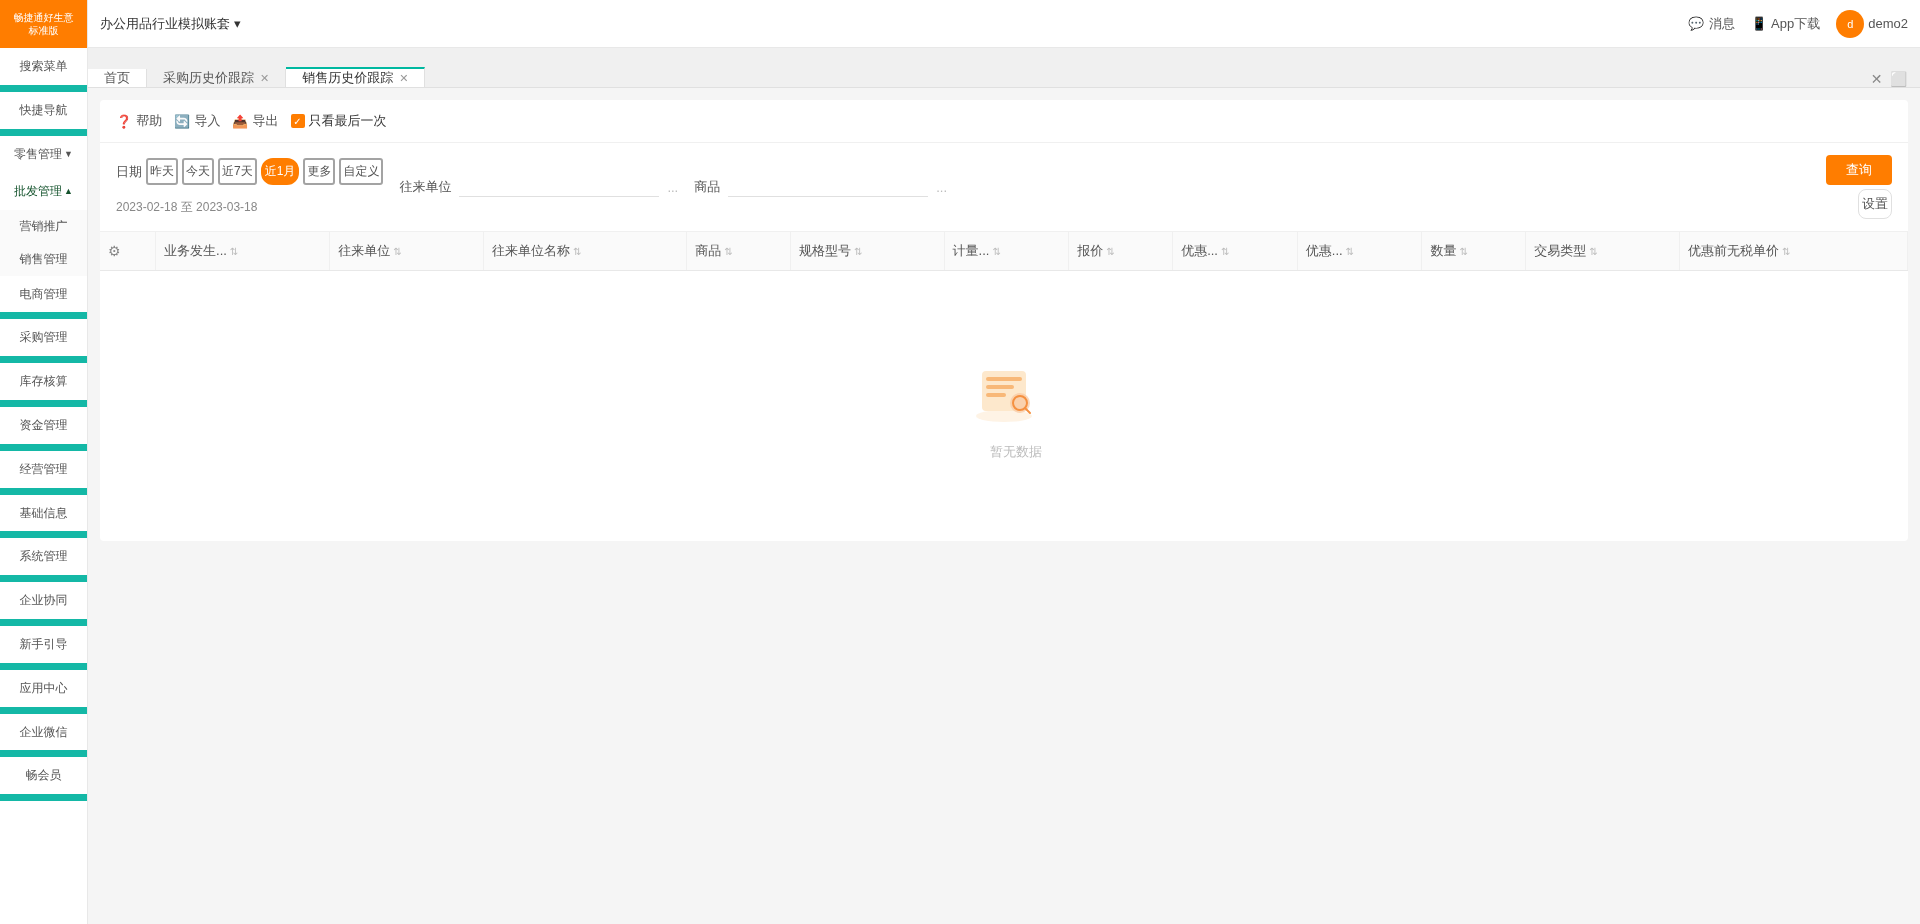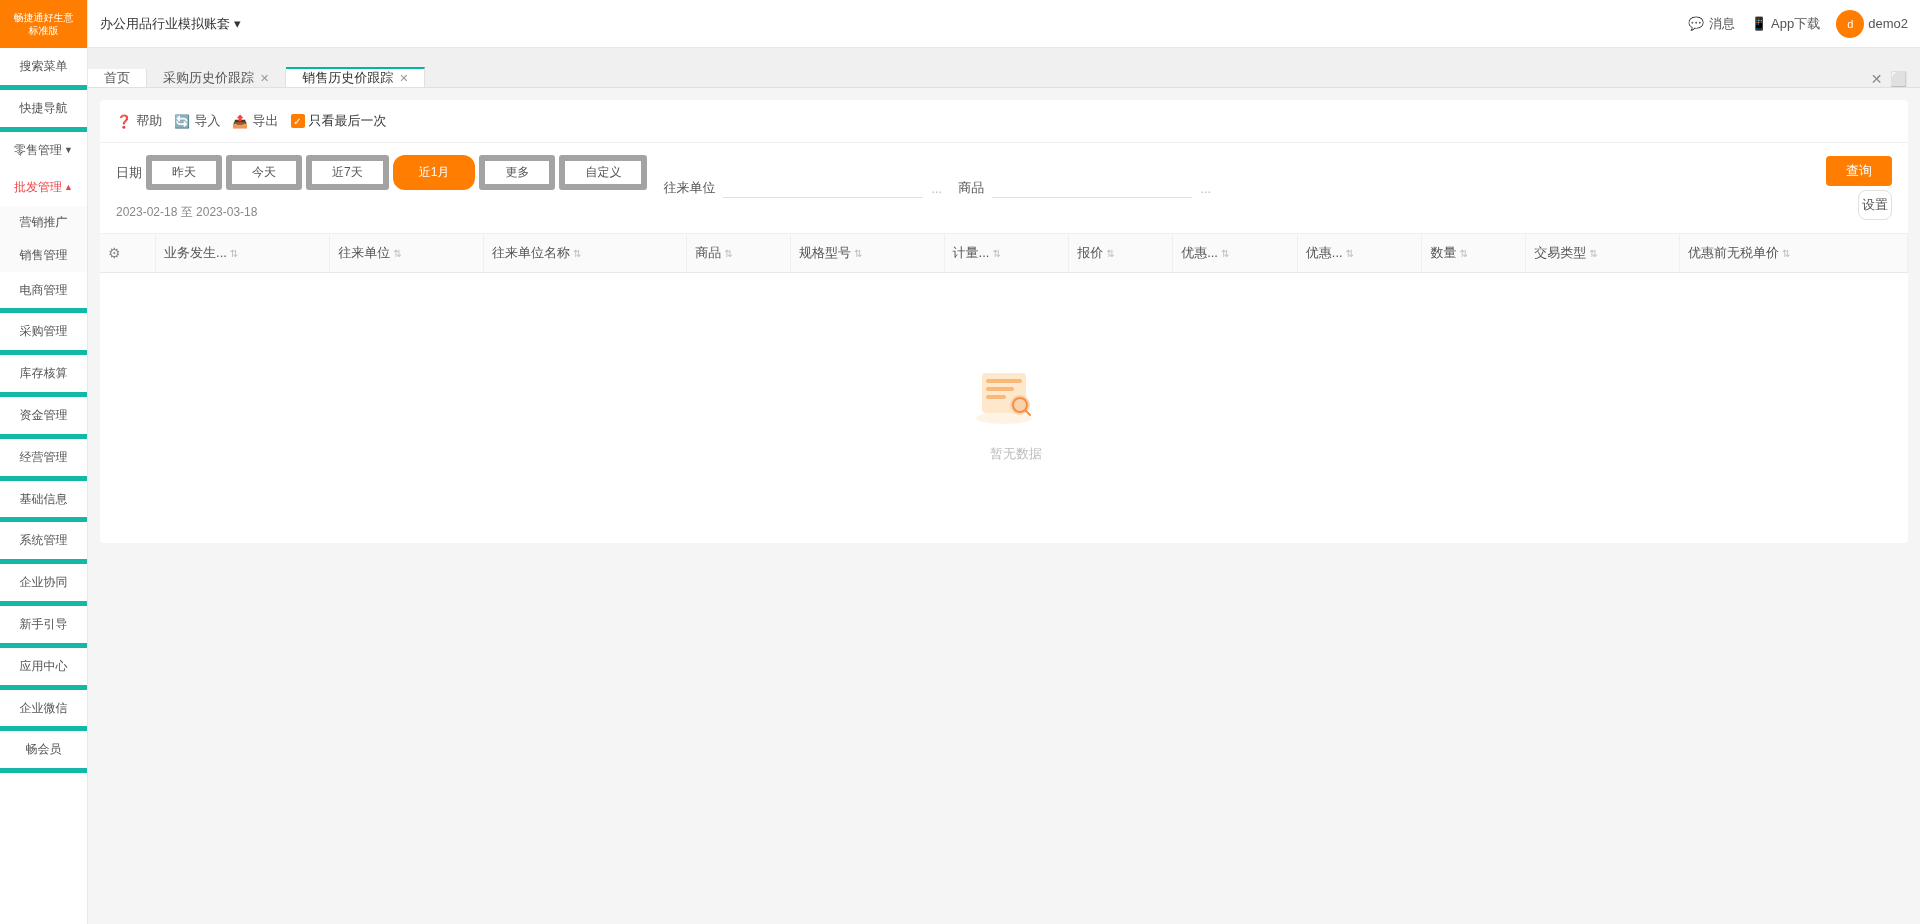--- a/index.html
+++ b/index.html
@@ -2,24 +2,24 @@
 <html><head>
   <meta charset="utf-8">
   <style>
     * { margin: 0; padding: 0; box-sizing: border-box; }
     body { font-family: 'Microsoft YaHei', Arial, sans-serif; font-size: 13px; color: #333; background: #f5f5f5; width: 1920px; height: 924px; overflow: hidden; display: flex; }
 
     
     .sidebar { width: 88px; background: #fff; height: 100vh; display: flex; flex-direction: column; border-right: 1px solid #e8e8e8; flex-shrink: 0; }
     .logo { height: 48px; background: #ff7d00; display: flex; align-items: center; justify-content: center; flex-direction: column; padding: 4px; }
     .logo-text { color: #fff; font-size: 10px; line-height: 1.3; text-align: center; }
-    .sidebar-menu-item { padding: 10px 4px; text-align: center; cursor: pointer; color: #555; font-size: 12px; line-height: 1.4; border-bottom: 5px solid #14b8a6; }
+    .sidebar-menu-item { padding: 10px 4px; text-align: center; cursor: pointer; color: #555; font-size: 12px; line-height: 1.4; border-bottom: 7px solid #14b8a6; }
     .sidebar-sub-item { padding: 8px 4px; text-align: center; cursor: pointer; color: #555; font-size: 12px; background: #fafafa; }
     .sidebar-parent { padding: 10px 4px; text-align: center; cursor: pointer; color: #555; font-size: 12px; display: flex; align-items: center; justify-content: center; gap: 2px; }
-    .sidebar-parent.expanded { color: #ef4444; }
+    .sidebar-parent.expanded { color: #14532d; }
     .caret { font-size: 9px; }
 
     
     .main { flex: 1; display: flex; flex-direction: column; overflow: hidden; }
 
     
     .topbar { height: 48px; background: #fff; border-bottom: 1px solid #e8e8e8; display: flex; align-items: center; padding: 0 12px; gap: 12px; }
     .topbar-dropdown { display: flex; align-items: center; gap: 4px; cursor: pointer; justify-content: flex-end; }
     .topbar-actions { display: flex; align-items: center; gap: 16px; margin-left: auto; }
     .topbar-action { display: flex; align-items: center; gap: 4px; color: #555; font-size: 13px; cursor: pointer; }
@@ -47,21 +47,21 @@
     .page-actions { display: flex; align-items: center; gap: 12px; }
     .page-action { display: flex; align-items: center; gap: 4px; color: #555; font-size: 13px; cursor: pointer; }
     .checkbox-wrap { display: flex; align-items: center; gap: 4px; }
     .checkbox-styled { width: 14px; height: 14px; background: #ff7d00; border-radius: 2px; display: flex; align-items: center; justify-content: center; }
     .checkbox-check { color: #fff; font-size: 10px; }
 
     
     .filter-bar { padding: 12px 16px; background: #fff; border-bottom: 1px solid #f0f0f0; display: flex; align-items: center; gap: 16px; flex-wrap: wrap; }
     .filter-group { display: flex; align-items: center; gap: 8px; }
     .filter-label { color: #555; font-size: 13px; }
-    .date-btn { padding: 3px 20px; border-radius: 3px; border: 6px solid #a3a3a3; background: #fff; cursor: pointer; font-size: 12px; color: #555; }
+    .date-btn { padding: 3px 2px; border-radius: 3px; border: 2px solid #a3a3a3; background: #fff; cursor: pointer; font-size: 12px; color: #555; }
     .date-btn.active { background: #ff7d00; color: #fff; border-color: #ff7d00; border-radius: 12px; }
     .date-range { font-size: 12px; color: #888; margin-top: 2px; }
     .filter-date-col { display: flex; flex-direction: column; gap: 12px; }
     .filter-date-row { display: flex; align-items: center; gap: 4px; }
     .filter-input { border: none; border-bottom: 1px solid #e0e0e0; padding: 2px 4px; min-width: 200px; font-size: 13px; color: #333; outline: none; }
     .filter-ellipsis { color: #bbb; cursor: pointer; }
     .btn-query { background: #ff7d00; color: #fff; border: none; border-radius: 4px; padding: 6px 20px; cursor: pointer; font-size: 13px; }
     .btn-settings { background: #fff; color: #555; border: 1px solid #e0e0e0; border-radius: 8px; padding: 5px 3px; cursor: pointer; font-size: 13px; }
     .filter-right { margin-left: auto; display: flex; flex-direction: column; gap: 4px; align-items: flex-end; }
 

